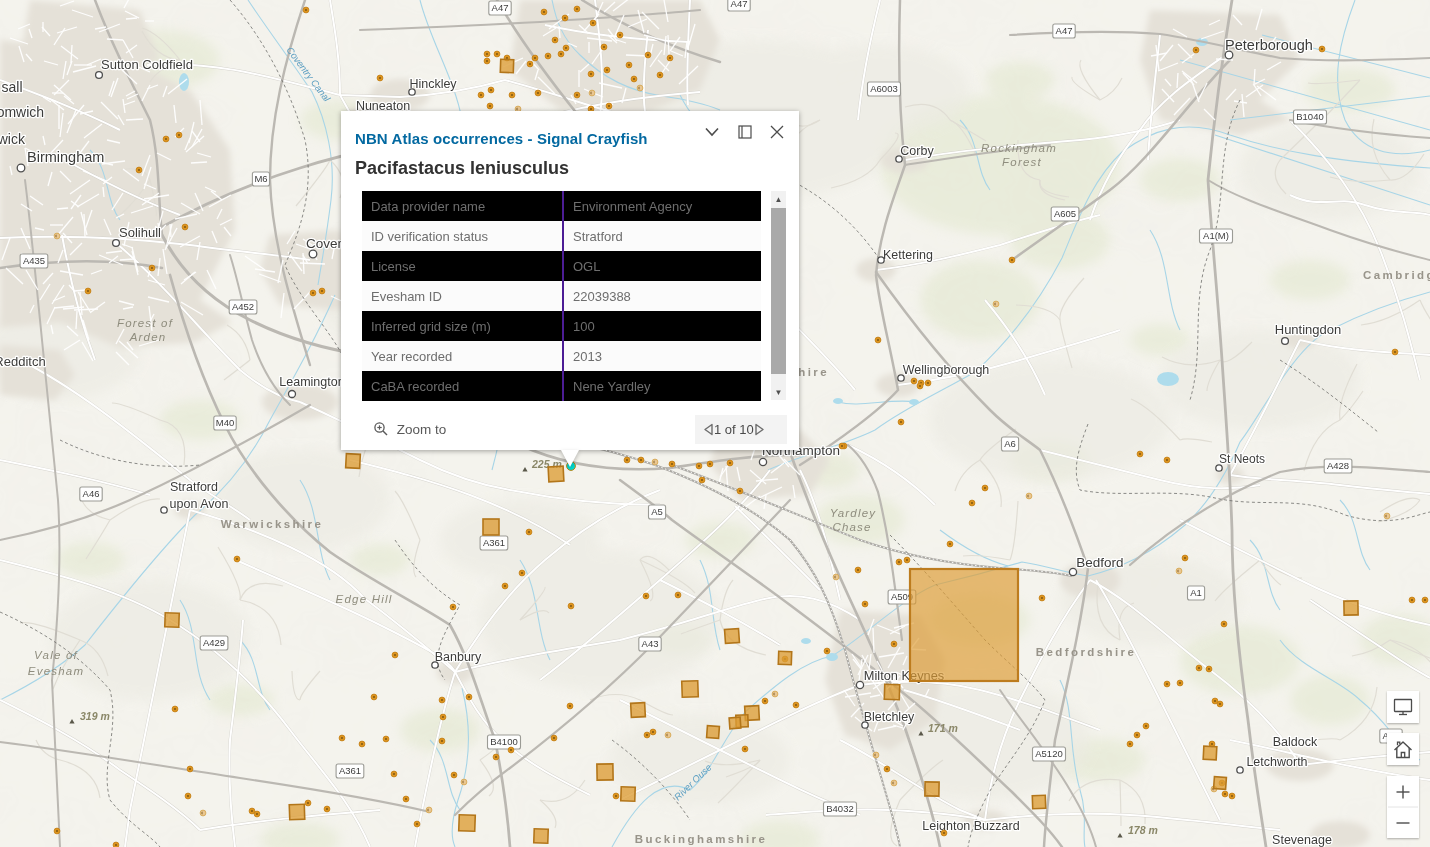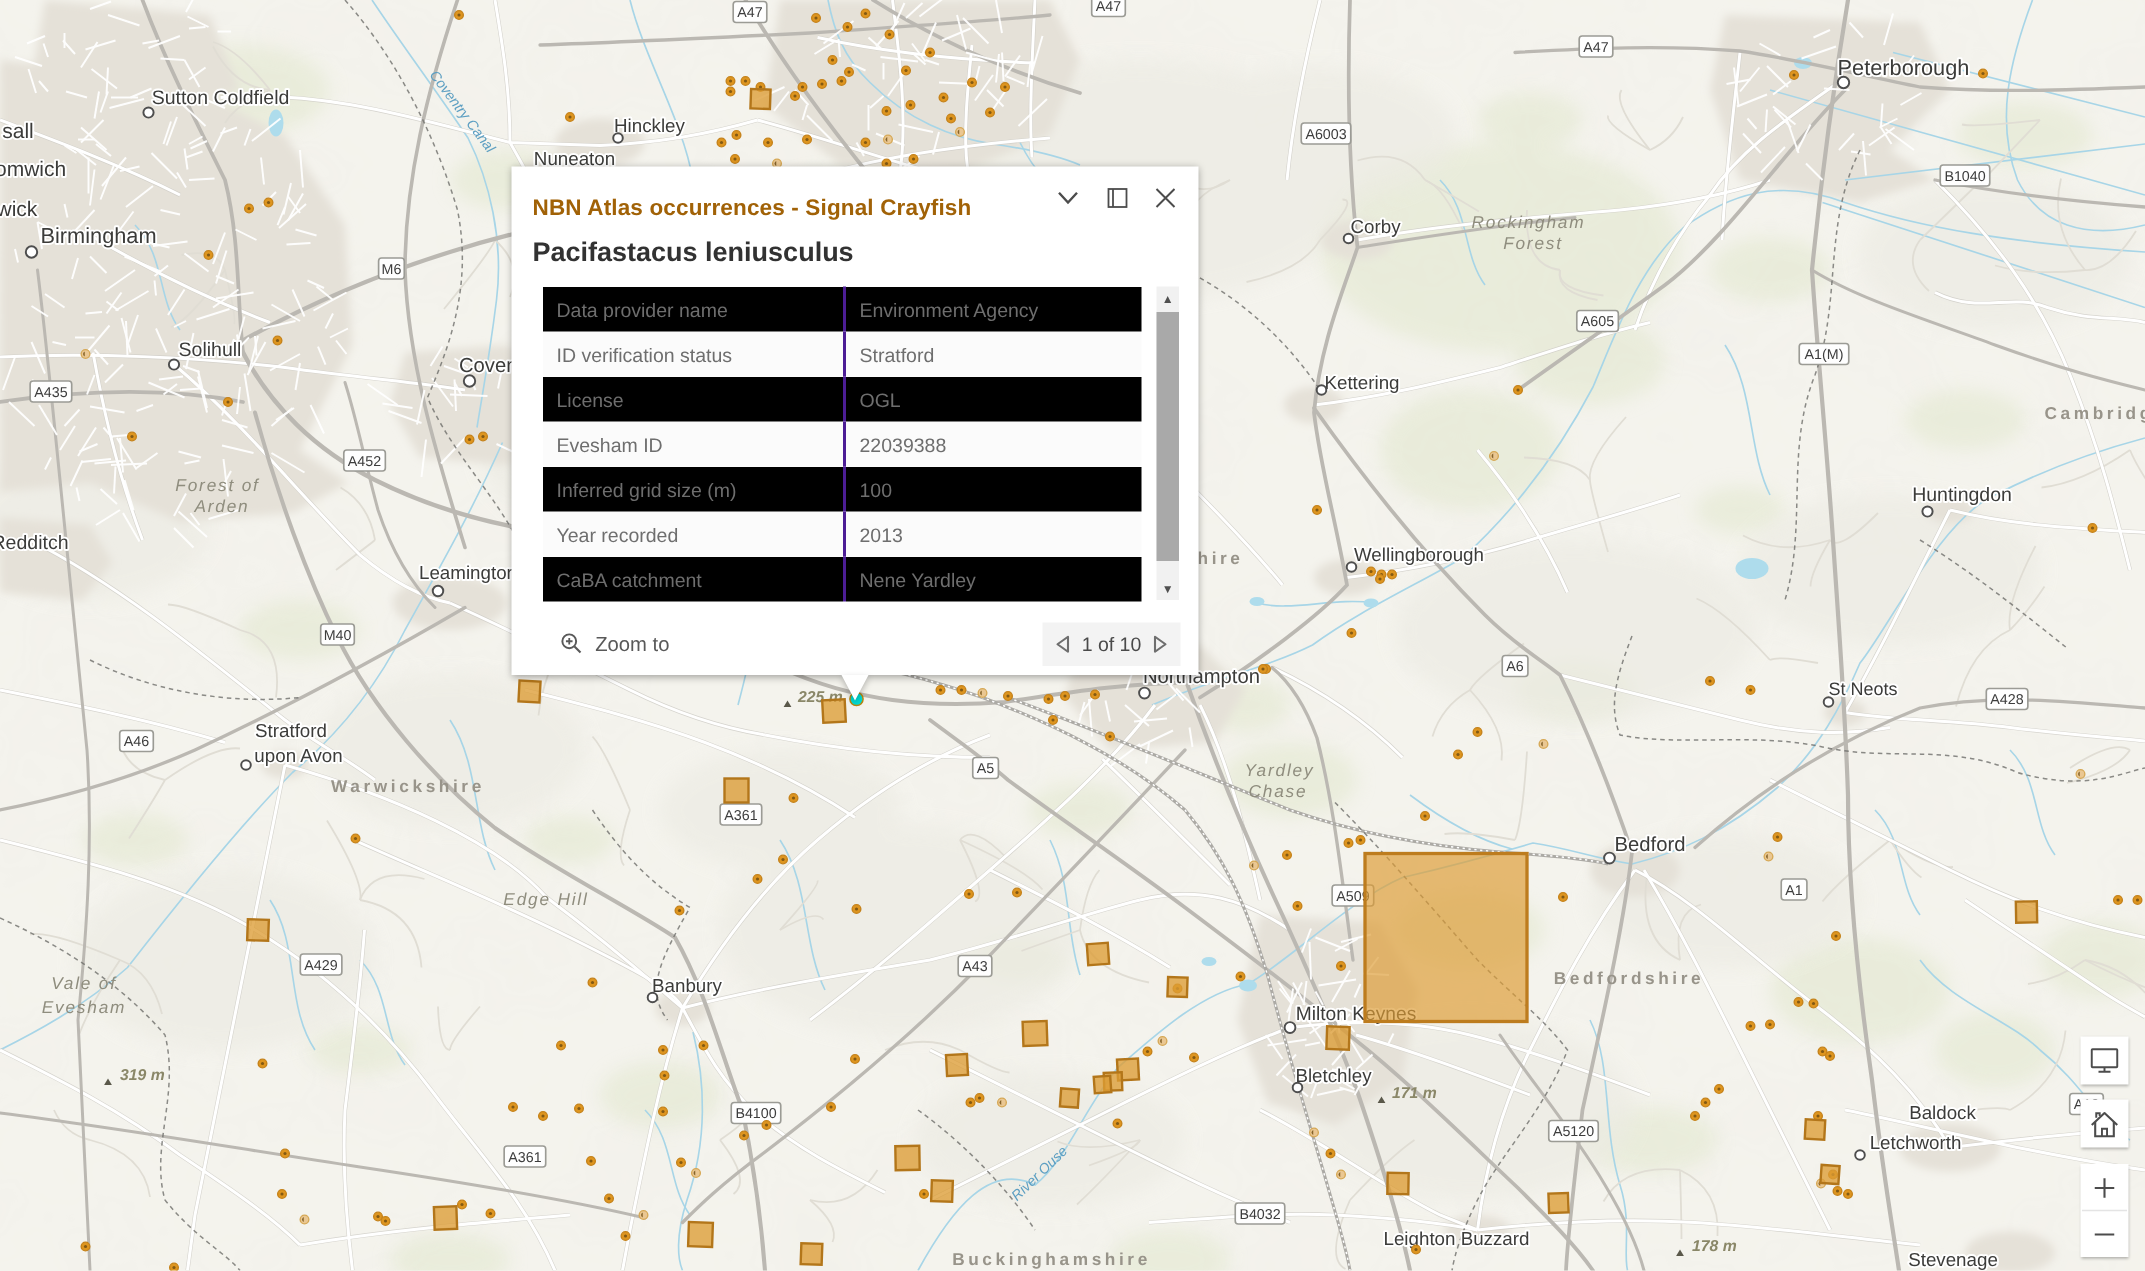--- a/index.html
+++ b/index.html
@@ -1,36 +1,36 @@
 <!DOCTYPE html>
 <html><head><meta charset="utf-8">
 <style>
 html,body{margin:0;padding:0;width:1430px;height:847px;overflow:hidden;background:#f4f3ed;
  font-family:"Liberation Sans",sans-serif;}
 #map{position:absolute;left:0;top:0}
 .popup{position:absolute;left:341px;top:111px;width:458px;height:339px;background:#fff;
  box-shadow:0 1px 5px rgba(0,0,0,0.35);}
-.ptitle{position:absolute;left:14px;top:19px;font-size:15px;font-weight:bold;color:#a16207;letter-spacing:0.1px}
+.ptitle{position:absolute;left:14px;top:19px;font-size:15px;font-weight:bold;color:#0369a1;letter-spacing:0.1px}
 .ptitle2{position:absolute;left:14px;top:47px;font-size:18px;font-weight:bold;color:#323232}
 .picons{position:absolute;right:15px;top:14px;display:flex;align-items:center}
 .ptable{position:absolute;left:21px;top:80px;width:424px}
 .ptable table{border-collapse:collapse;width:399px;table-layout:fixed;float:left}
 .ptable td{height:30px;padding:0 0 0 9px;font-size:13px;color:#6e6e6e;background:#fbfbfb;
  border-left:2px solid #4c1d95;vertical-align:middle;overflow:hidden;white-space:nowrap}
 .ptable td.f{width:191px;border-left:none}
 .ptable tr.odd td{background:#000000}
 .sbar{position:absolute;left:409px;top:0;width:15px;height:209px;background:#f1f1f1}
 .sarr{height:16px;font-size:8px;color:#505050;text-align:center;line-height:17px}
 .sdown{position:absolute;bottom:0;width:100%}
 .sthumb{position:absolute;top:17px;left:0;width:15px;height:166px;background:#a9a9a9}
 .pfoot{position:absolute;left:0;bottom:6px;width:100%;height:29px}
 .zoomto{position:absolute;left:32px;top:6px;color:#595959;font-size:13.5px}
 .zoomto svg{vertical-align:-3px;margin-right:4px}
 .pager{position:absolute;right:12px;top:0;width:92px;height:29px;background:#f3f3f3;
- display:flex;align-items:center;justify-content:space-between;padding:0 8px;box-sizing:border-box}
+ display:flex;align-items:center;padding:0 8px;box-sizing:border-box}
 .pager span{font-size:13px;color:#4a4a4a}
 .tip{position:absolute;left:220px;top:339px;width:0;height:0;border-left:9px solid transparent;
  border-right:9px solid transparent;border-top:17px solid #fff;
  filter:drop-shadow(0 2px 2px rgba(0,0,0,0.25))}
 .mbtn{position:absolute;width:32px;height:32px;background:#fff;box-shadow:0 1px 2px rgba(0,0,0,0.3);
  display:flex;align-items:center;justify-content:center}
 .zm{display:block}
 </style></head>
 <body>
 <svg id="map" width="1430" height="847">
@@ -1193,21 +1193,21 @@
           </tr>
       <tr class="odd">
             <td class="f">Inferred grid size (m)</td>
             <td>100</td>
           </tr>
       <tr>
             <td class="f">Year recorded</td>
             <td>2013</td>
           </tr>
       <tr class="odd">
-            <td class="f">CaBA catchment</td>
+            <td class="f">CaBA recorded</td>
             <td>Nene Yardley</td>
           </tr>
     </tbody>
       </table>
     <div class="sbar">
       <div class="sarr">▲</div>
       <div class="sthumb"></div>
       <div class="sarr sdown">▼</div>
     </div>
   </div>

